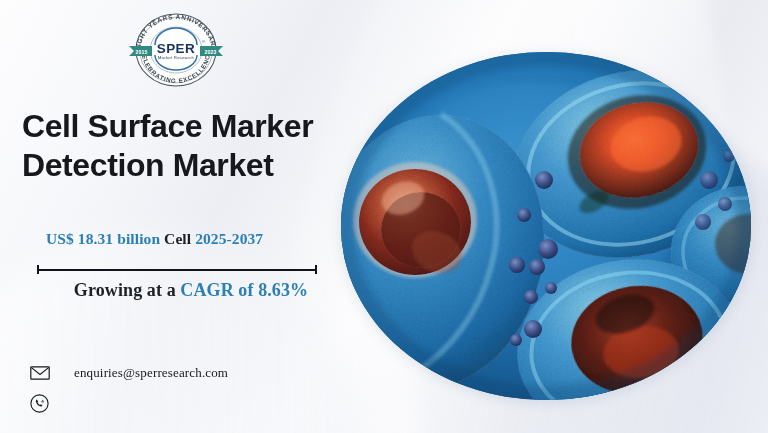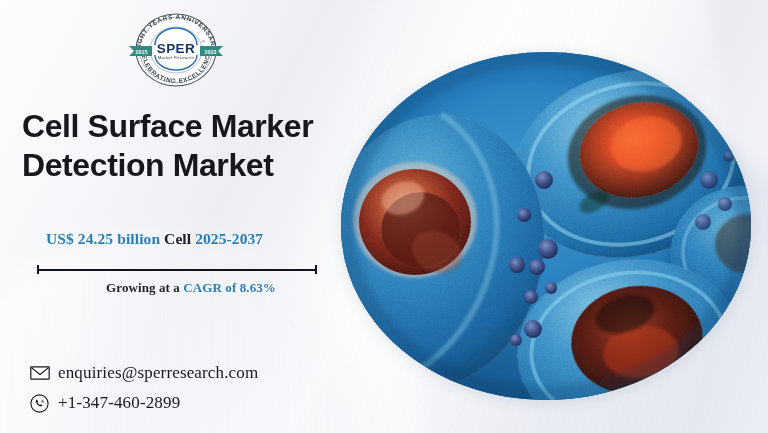--- a/index.html
+++ b/index.html
@@ -118,21 +118,21 @@
   }
   .divider .cap-l { left: 0; }
   .divider .cap-r { left: 278px; }
 
   .cagr {
     position: absolute;
     left: 46px; top: 280px;
     width: 290px;
     text-align: center;
     font-family: "Liberation Serif", serif;
-    font-size: 13px;
+    font-size: 18px;
     font-weight: bold;
     color: #1d2127;
     letter-spacing: 0.1px;
   }
 
   
   .contact {
     position: absolute;
     left: 30px; top: 358px;
   }
@@ -142,24 +142,24 @@
     height: 30px;
   }
   .contact-row .ico {
     width: 26px;
     display: flex;
     align-items: center;
     justify-content: flex-start;
   }
   .contact-row .txt {
     font-family: "Liberation Serif", serif;
-    font-size: 17px;
+    font-size: 13px;
     color: #17191e;
     letter-spacing: 0.15px;
-    margin-left: 2px;
+    margin-left: 18px;
   }
 
   
   .cell-circle {
     position: absolute;
     left: 341px; top: 52px;
     width: 410px; height: 348px;
     border-radius: 50%;
     overflow: hidden;
     background: radial-gradient(ellipse at 46% 40%, #2f86c4 0%, #1f6fae 42%, #14558c 75%, #0e4271 100%);
@@ -210,21 +210,21 @@
         <path d="M 99,36 L 76,36 L 76,46 L 99,46 L 94,41 Z" fill="#2f8a80"></path>
         <text x="86.5" y="44" text-anchor="middle" font-family="'Liberation Sans', sans-serif" font-size="5.4" font-weight="bold" fill="#ffffff">2023</text>
       </g>
     </svg>
   </div>
 
   <h1 class="headline">Cell Surface Marker Detection Market</h1>
 
   <div class="subhead">
     <br>
-    <span class="accent">US$ 24.25 billion</span><span> Cell </span><span class="accent">2025-2037</span>
+    <span class="accent">US$ 18.31 billion</span><span> Cell </span><span class="accent">2025-2037</span>
   </div>
 
   <div class="divider">
     <span class="cap cap-l"></span>
     <span class="bar"></span>
     <span class="cap cap-r"></span>
   </div>
 
   <div class="cagr">
     <span>Growing at a </span><span class="accent">CAGR of 8.63%</span>
@@ -246,21 +246,20 @@
       <span class="ico">
         <svg width="19" height="19" viewBox="0 0 19 19">
           <circle cx="9.5" cy="9.5" r="8.6" fill="none" stroke="#17191e" stroke-width="1.1"></circle>
           <path d="M 6.6,5.6 C 6.0,6.2 5.7,7.0 6.0,7.9 C 6.6,9.8 8.3,11.6 10.2,12.3
                    C 11.1,12.6 11.9,12.3 12.5,11.7 L 11.0,10.2 L 9.9,10.9
                    C 9.2,10.4 8.0,9.2 7.5,8.4 L 8.2,7.3 Z" fill="#17191e"></path>
           <path d="M 12.4,5.9 A 3.2,3.2 0 0 1 13.2,8.5" fill="none" stroke="#17191e" stroke-width="0.85"></path>
           <path d="M 11.6,7.0 A 1.9,1.9 0 0 1 12.1,8.5" fill="none" stroke="#17191e" stroke-width="0.85"></path>
         </svg>
       </span>
-      <span class="txt">+1-347-460-2899</span>
     </div>
   </div>
 
   <div class="cell-circle">
     <svg class="cell-svg" viewBox="0 0 410 348">
       <defs>
         <radialGradient id="bgFluid" cx="45%" cy="38%" r="78%">
           <stop offset="0%" stop-color="#3d96d2"></stop>
           <stop offset="45%" stop-color="#2276b4"></stop>
           <stop offset="100%" stop-color="#0d4374"></stop>

